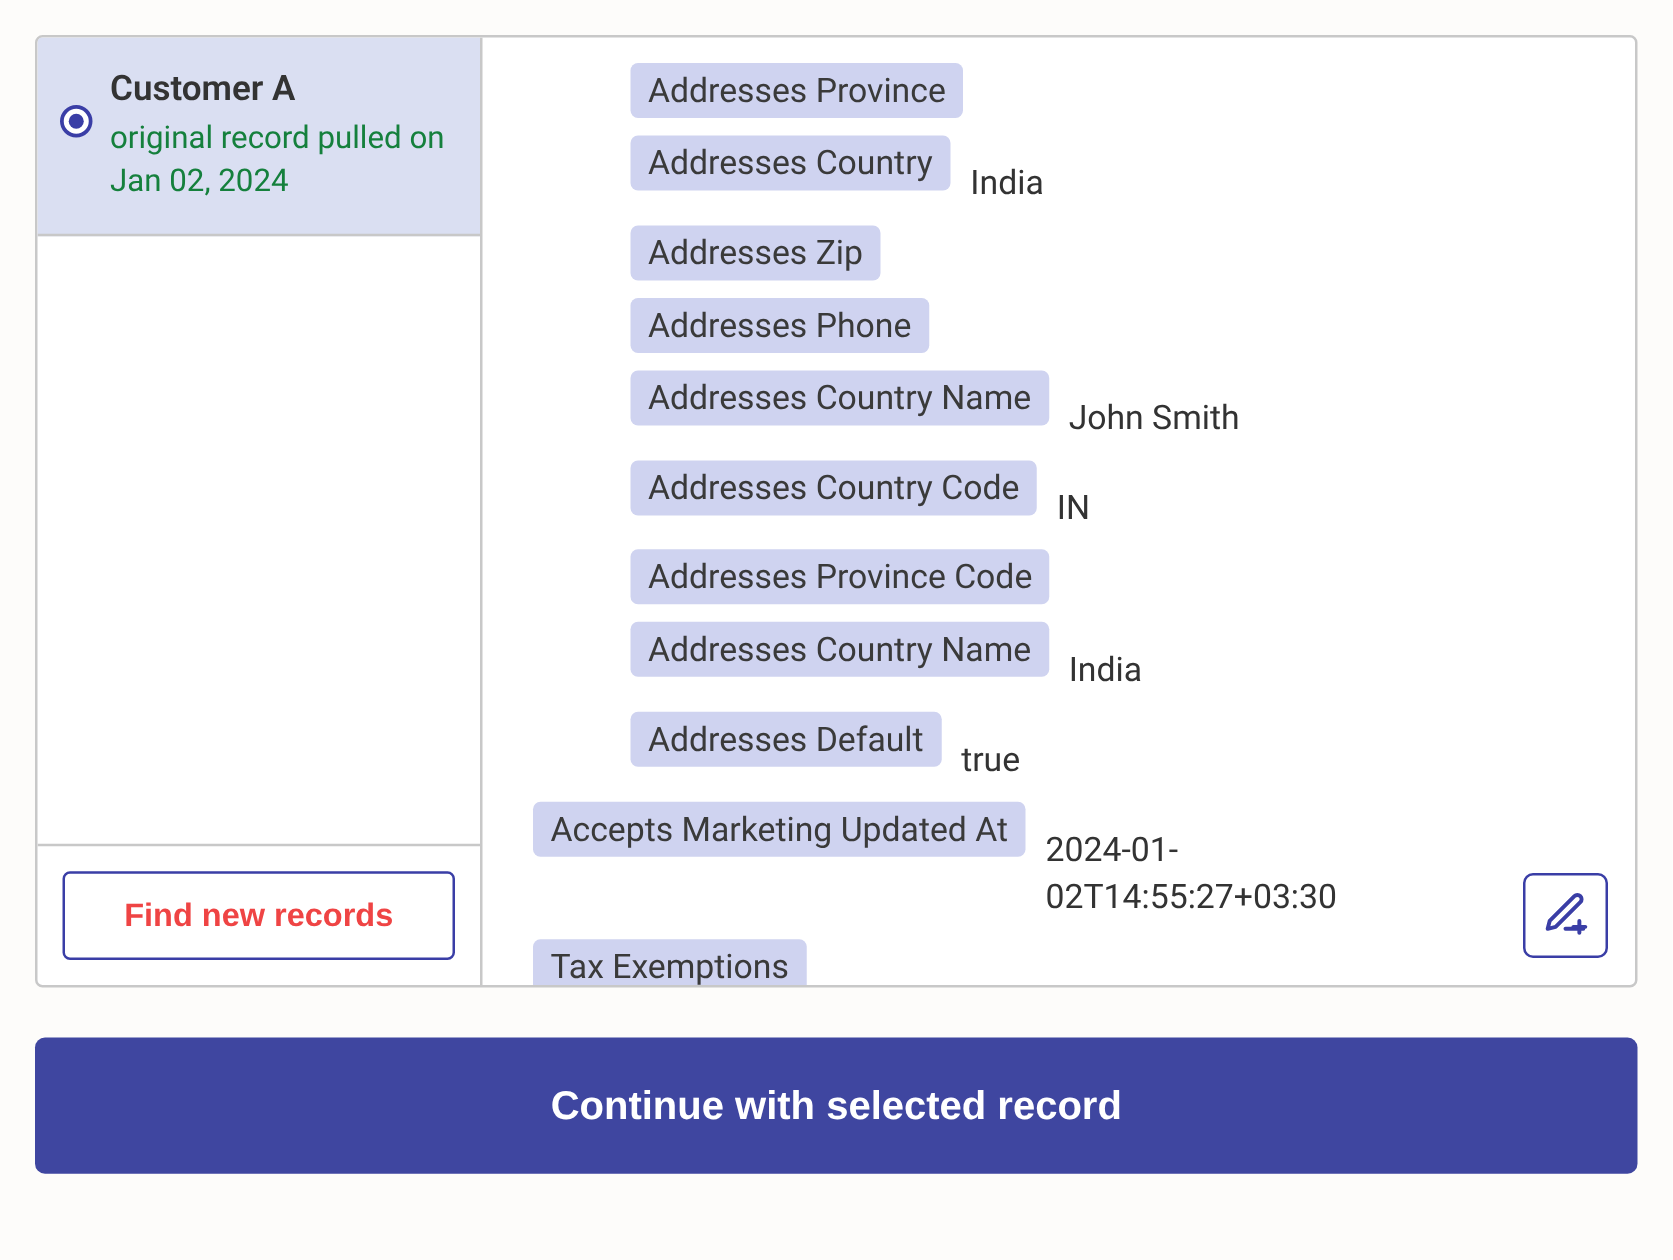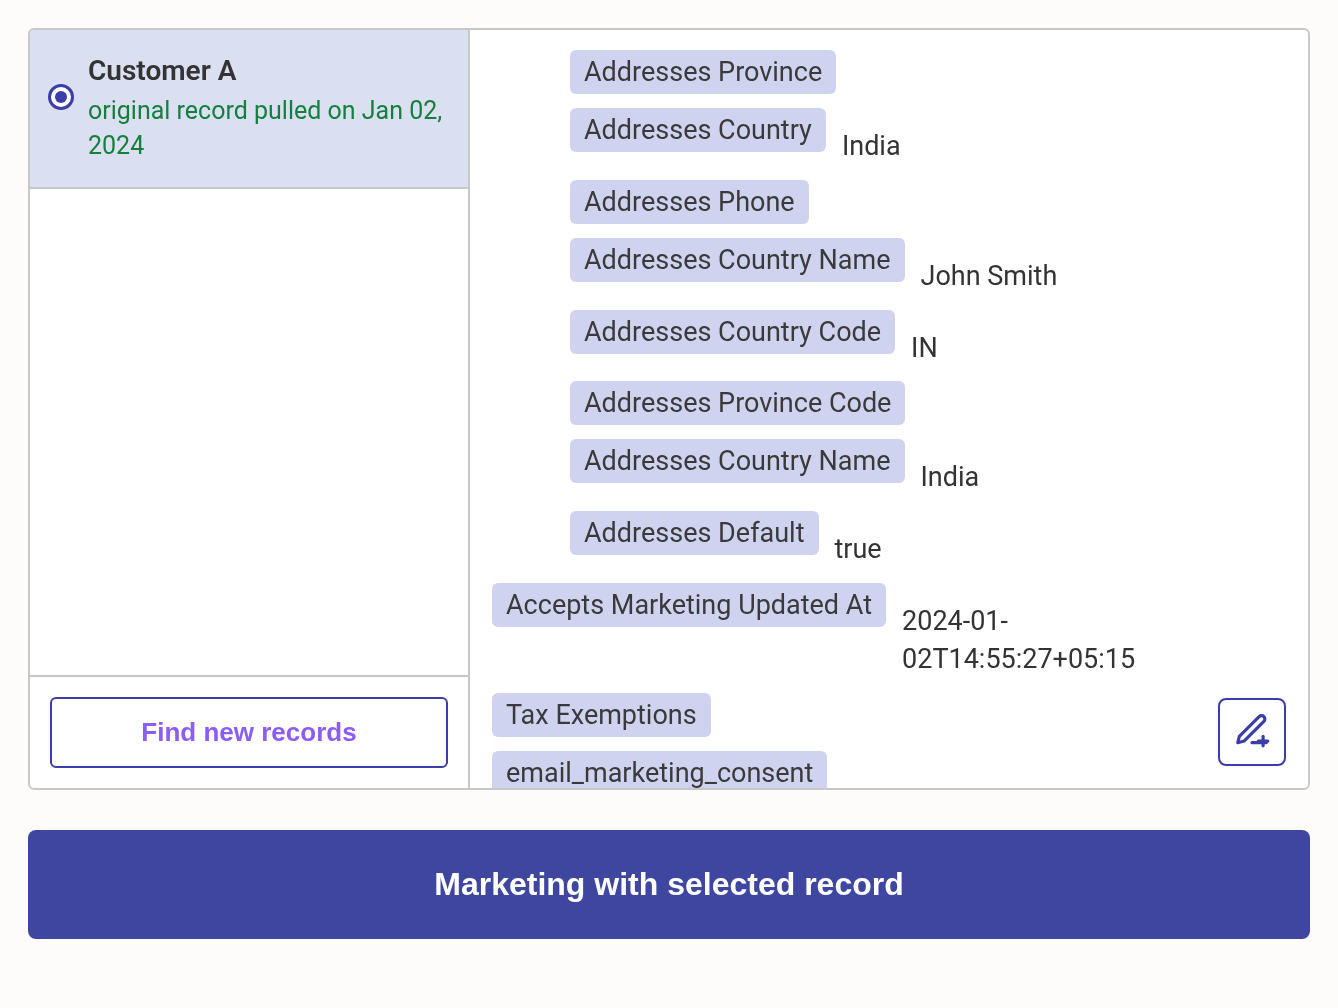--- a/index.html
+++ b/index.html
@@ -15,21 +15,21 @@
     }
     .panel {
       display: flex;
       border: 2px solid #c8c8c8;
       border-radius: 6px;
       background: #ffffff;
       height: 762px;
       overflow: hidden;
     }
     .sidebar {
-      width: 440px;
+      width: 356px;
       flex-shrink: 0;
       border-right: 2px solid #c8c8c8;
       display: flex;
       flex-direction: column;
     }
     .customer-card {
       background: #dadff2;
       padding: 24px 18px 24px 18px;
       border-bottom: 2px solid #c8c8c8;
       display: flex;
@@ -73,32 +73,32 @@
       flex: 1;
     }
     .find-records-wrap {
       border-top: 2px solid #c8c8c8;
       padding: 20px;
     }
     .find-records-btn {
       width: 100%;
       border: 2px solid #3a3ea6;
       background: #ffffff;
-      color: #8b5cf6;
+      color: #ef4444;
       font-size: 26px;
       font-weight: 700;
       padding: 18px 10px;
       border-radius: 6px;
       cursor: pointer;
     }
     .detail-area {
       flex: 1;
       overflow: auto;
       position: relative;
-      padding: 20px 40px 20px 22px;
+      padding: 20px 40px 20px 40px;
     }
     .field-list {
       display: flex;
       flex-direction: column;
       gap: 14px;
     }
     .field-row {
       display: flex;
       align-items: flex-start;
       gap: 16px;
@@ -188,20 +188,23 @@
     <div class="detail-area">
       <div class="field-list" id="field-list">
           <div class="field-row indent">
             <span class="field-label">Addresses Province</span>
           </div>
           <div class="field-row indent">
             <span class="field-label">Addresses Country</span>
             <span class="field-value">India</span>
           </div>
           <div class="field-row indent">
+            <span class="field-label">Addresses Zip</span>
+          </div>
+          <div class="field-row indent">
             <span class="field-label">Addresses Phone</span>
           </div>
           <div class="field-row indent">
             <span class="field-label">Addresses Country Name</span>
             <span class="field-value">John Smith</span>
           </div>
           <div class="field-row indent">
             <span class="field-label">Addresses Country Code</span>
             <span class="field-value">IN</span>
           </div>
@@ -211,21 +214,21 @@
           <div class="field-row indent">
             <span class="field-label">Addresses Country Name</span>
             <span class="field-value">India</span>
           </div>
           <div class="field-row indent">
             <span class="field-label">Addresses Default</span>
             <span class="field-value">true</span>
           </div>
           <div class="field-row">
             <span class="field-label">Accepts Marketing Updated At</span>
-            <span class="field-value">2024-01-02T14:55:27+05:15</span>
+            <span class="field-value">2024-01-02T14:55:27+03:30</span>
           </div>
           <div class="field-row">
             <span class="field-label">Tax Exemptions</span>
           </div>
           <div class="field-row">
             <span class="field-label">email_marketing_consent</span>
           </div>
         </div>
       <div class="edit-fab">
         <span>
@@ -233,14 +236,14 @@
             <path d="M12 20h9"></path>
             <path d="M16.5 3.5a2.121 2.121 0 1 1 3 3L7 19l-4 1 1-4 12.5-12.5z"></path>
             <line x1="19" y1="16" x2="19" y2="22"></line>
             <line x1="16" y1="19" x2="22" y2="19"></line>
           </svg>
         </span>
       </div>
     </div>
   </div>
 
-  <button class="continue-btn">Marketing with selected record</button>
+  <button class="continue-btn">Continue with selected record</button>
 </div>
 
 </body></html>

